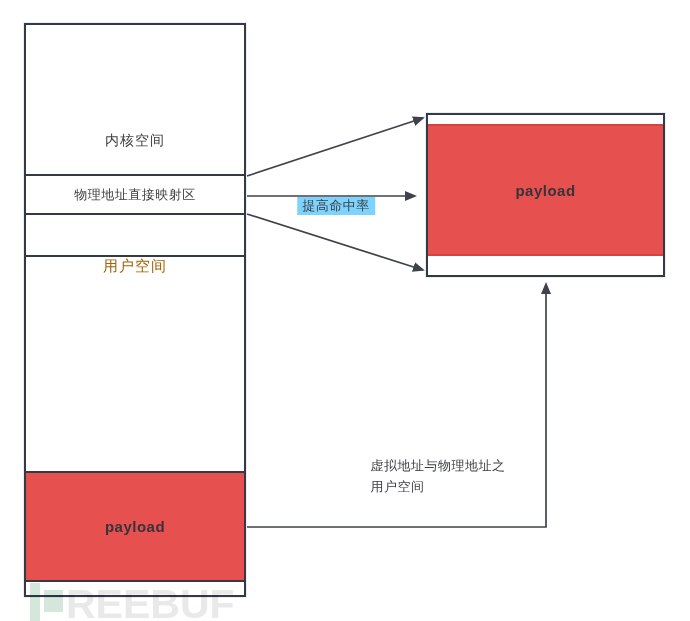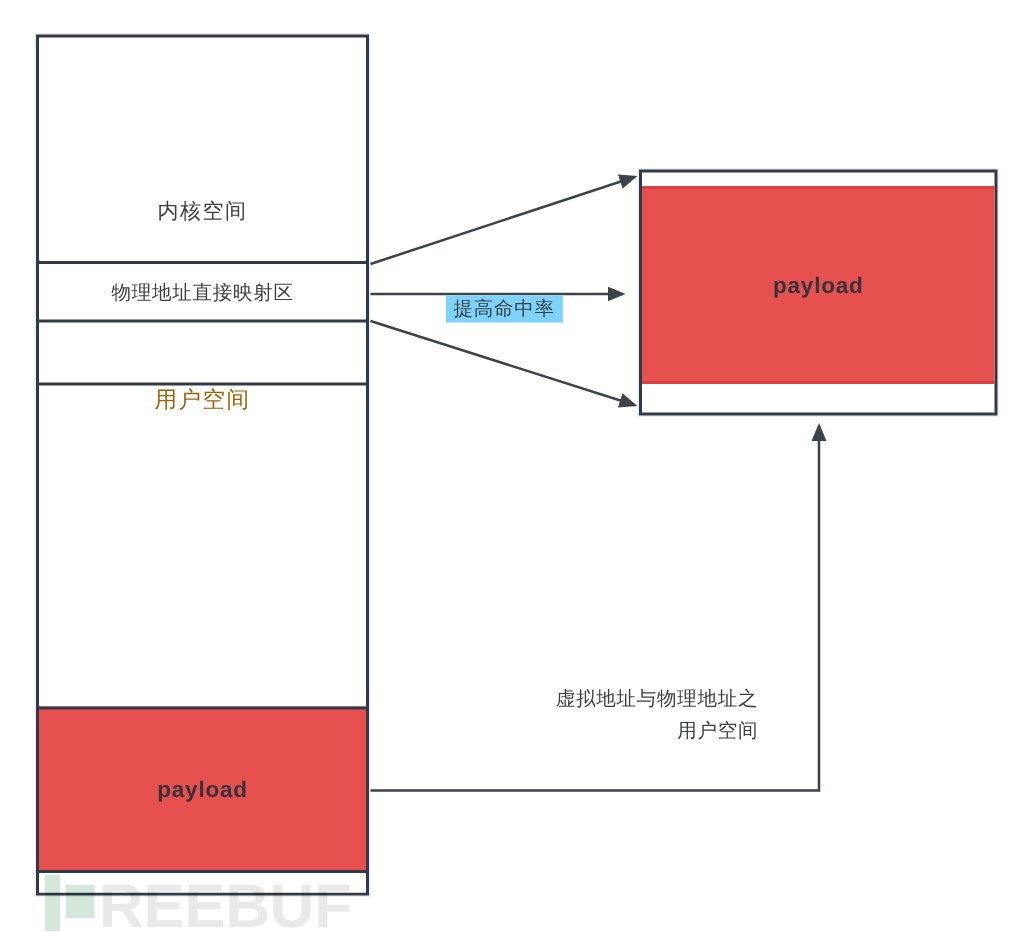--- a/index.html
+++ b/index.html
@@ -94,21 +94,21 @@
     padding: 0 5px;
     font-size: 13px; letter-spacing: 0.5px;
     color: #3b3e43;
     white-space: nowrap;
     z-index: 3;
   }
   .mapping-label {
     position: absolute;
     left: 438px; top: 477px;
     transform: translate(-50%, -50%);
-    text-align: right;
+    text-align: left;
     font-size: 13px; line-height: 1.6; letter-spacing: 0.5px;
     color: #3b3e43;
     white-space: nowrap;
     z-index: 3;
   }
 
   
   .watermark {
     position: absolute;
     left: 30px; top: 583px;

